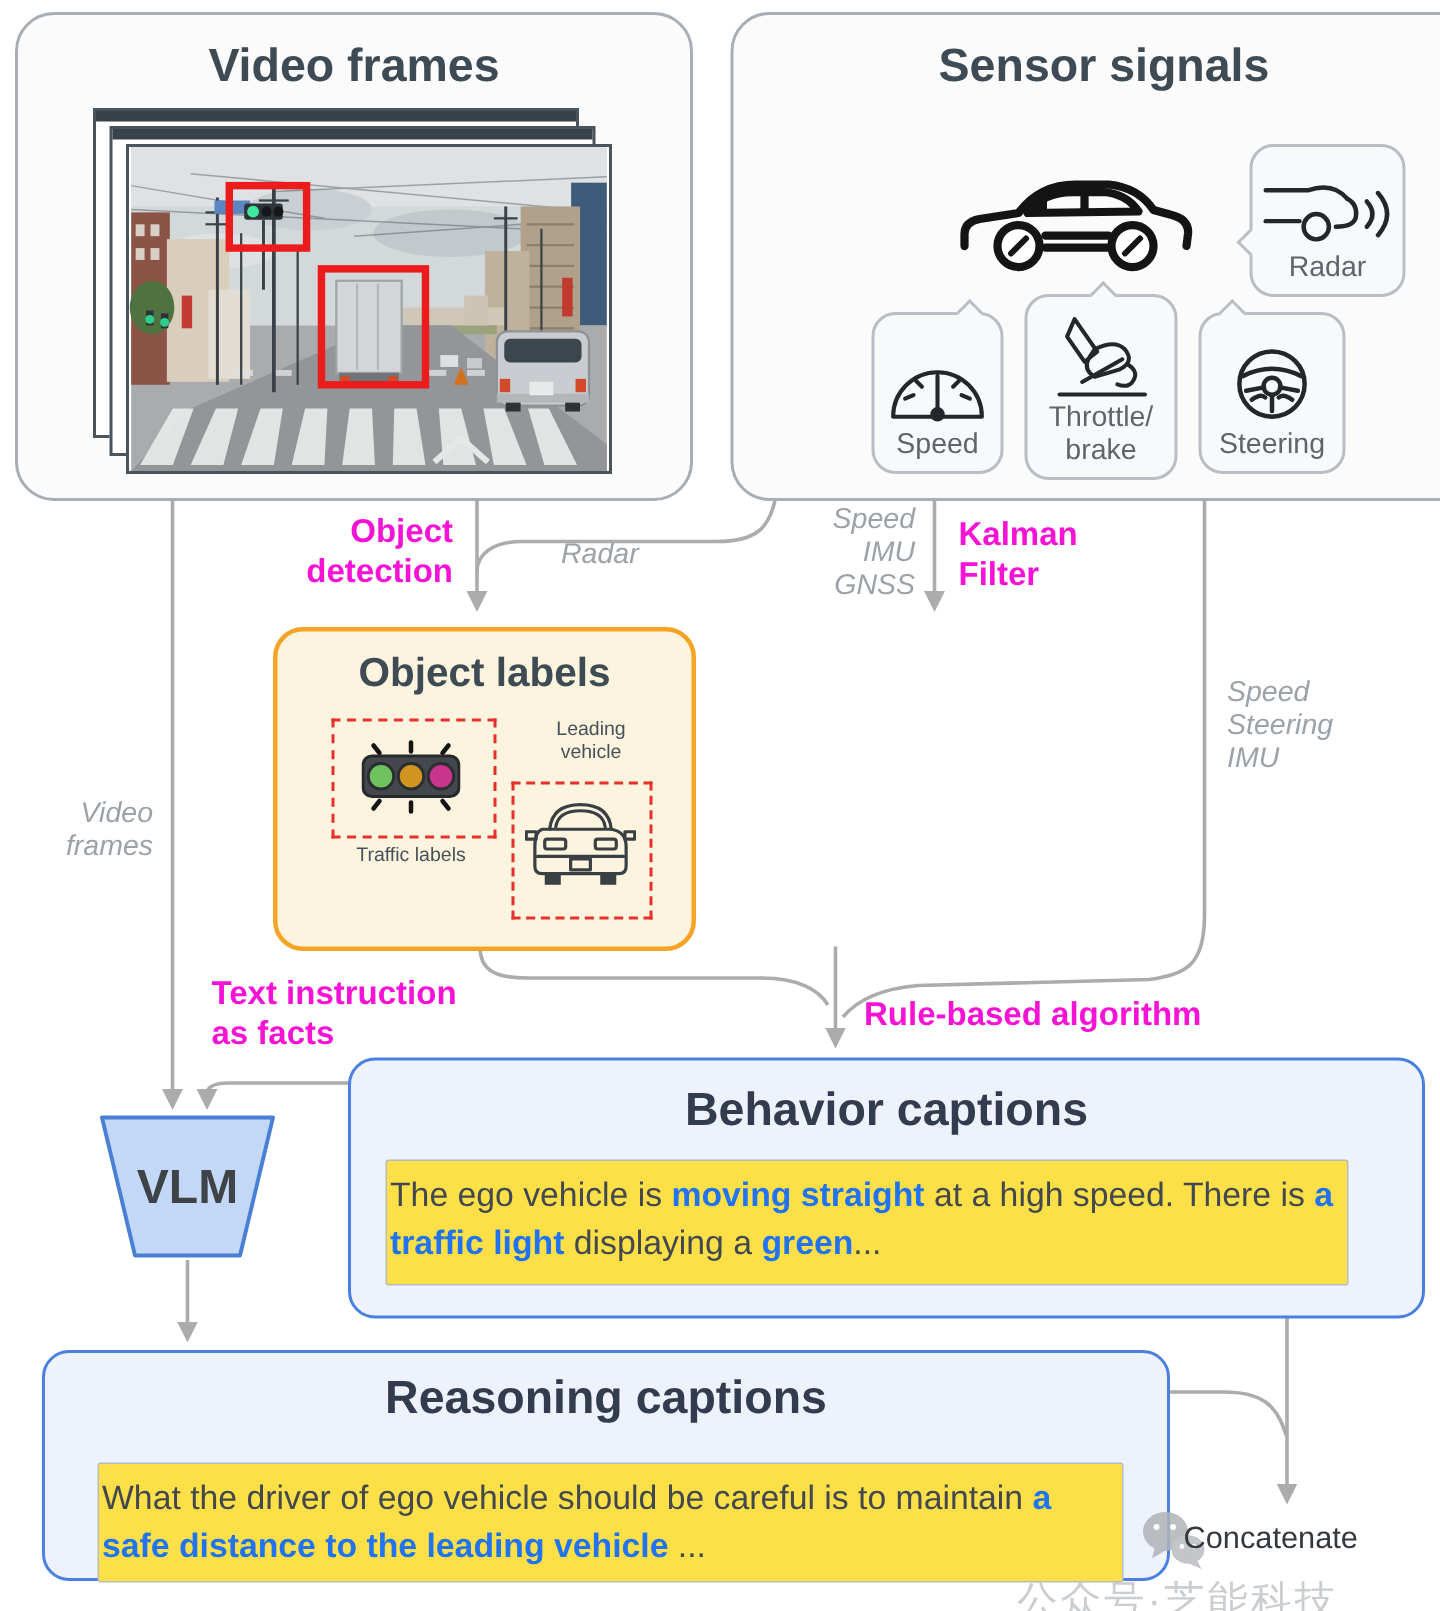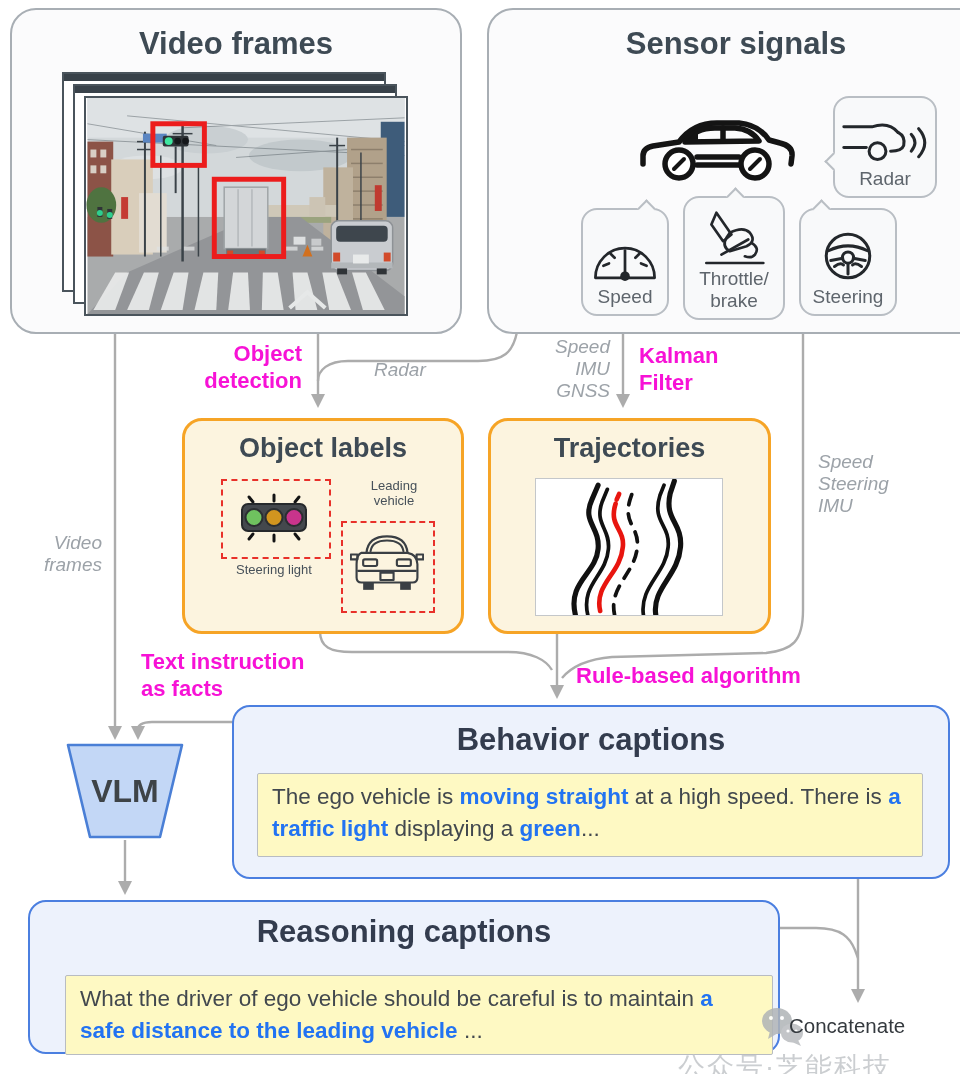--- a/index.html
+++ b/index.html
@@ -6,22 +6,22 @@
   .canvas{position:relative;width:960px;height:1074px;background:#fff;overflow:hidden;
           font-family:"Liberation Sans","DejaVu Sans",sans-serif;color:#3e4a54;}
   svg{display:block;}
   #connectors{position:absolute;left:0;top:0;z-index:1;}
   .bigbox{position:absolute;border:2px solid #a8aeb4;border-radius:26px;background:#fbfbfc;z-index:2;}
   .box-title{position:absolute;left:0;right:0;text-align:center;font-size:31px;font-weight:700;color:#3e4a54;}
   .orangebox{position:absolute;border:3px solid #f6a426;border-radius:20px;background:#fcf4df;z-index:2;}
   .orangebox .box-title{font-size:27px;}
   .bluebox{position:absolute;border:2.5px solid #4b7fe0;border-radius:18px;background:#edf2fc;z-index:2;}
   .bluebox .box-title{font-size:31px;color:#333c4e;}
-  .caption-box{position:absolute;background:#fef9c3;border:1.5px solid #b8bcc2;border-radius:2px;
-               font-size:22.5px;line-height:1.42;color:#42484e;padding:7px 14px;}
+  .caption-box{position:absolute;background:#fde047;border:1.5px solid #b8bcc2;border-radius:2px;
+               font-size:22.5px;line-height:1.42;color:#42484e;padding:7px 2px;}
   .caption-box .hl{color:#2273f2;font-weight:700;}
   .frame{position:absolute;width:324px;height:220px;background:#fff;border:2px solid #4a545c;box-sizing:border-box;}
   .frame .topstrip{position:absolute;left:0;top:0;right:0;height:7px;background:#39424a;}
   .bubble{position:absolute;border:2px solid #b9bec4;border-radius:16px;background:#f8f9fa;
           display:flex;flex-direction:column;align-items:center;justify-content:flex-end;z-index:3;}
   .bubble-label{font-size:19px;color:#5e656c;text-align:center;white-space:pre-line;line-height:1.12;
                 padding-bottom:7px;}
   .tail{position:absolute;width:13px;height:13px;background:#f8f9fa;transform:rotate(45deg);box-sizing:border-box;}
   .tail.right{border-top:2px solid #b9bec4;border-right:2px solid #b9bec4;}
   .tail.left{border-bottom:2px solid #b9bec4;border-left:2px solid #b9bec4;}
@@ -283,21 +283,21 @@
           <path d="M8,46 L12,41"></path>
             <path d="M33,48 L33,42"></path>
             <path d="M58,46 L54,41"></path>
         </g>
         <rect x="1" y="11" width="64" height="27" rx="6" fill="#44484d" stroke="#26292c" stroke-width="2"></rect>
         <circle cx="13" cy="24.5" r="8.5" fill="#6fc25f" stroke="#2b2e31" stroke-width="2"></circle>
         <circle cx="33" cy="24.5" r="8.5" fill="#d1951f" stroke="#2b2e31" stroke-width="2"></circle>
         <circle cx="53" cy="24.5" r="8.5" fill="#c9348c" stroke="#2b2e31" stroke-width="2"></circle>
       </svg>
     </div>
-    <div class="small-label" style="position:absolute;left:30px;top:142px;width:118px;">Steering light</div>
+    <div class="small-label" style="position:absolute;left:30px;top:142px;width:118px;">Traffic labels</div>
 
     <div class="small-label" style="position:absolute;left:158px;top:58px;width:102px;">Leading
 vehicle</div>
     <div class="dashedbox" style="left:156px;top:100px;width:90px;height:88px;">
       <svg style="position:absolute;left:7px;top:6px;" width="74" height="74" viewBox="0 0 90 88">
         <g stroke="#3a3f44" stroke-width="2.6" fill="none" stroke-linecap="round" stroke-linejoin="round">
           <path d="M20,28 Q22,8 45,8 Q68,8 70,28"></path>
           <path d="M25,26 Q27,13 45,13 Q63,13 65,26"></path>
           <path d="M20,28 L14,28 Q8,30 8,42 L8,58 Q8,64 14,64 L76,64 Q82,64 82,58 L82,42 Q82,30 70,28 Z"></path>
           <rect x="16" y="36" width="17" height="8" rx="2"></rect>
@@ -306,38 +306,20 @@
           <rect x="37" y="52" width="16" height="9"></rect>
           <rect x="1" y="30" width="8" height="6"></rect>
           <rect x="81" y="30" width="8" height="6"></rect>
         </g>
         <rect x="16" y="64" width="13" height="9" fill="#3a3f44"></rect>
         <rect x="61" y="64" width="13" height="9" fill="#3a3f44"></rect>
       </svg>
     </div>
   </section>
 
-  <section class="orangebox" id="trajectories-box" style="left:488px;top:418px;width:277px;height:210px;">
-    <div class="box-title" style="top:12px;">Trajectories</div>
-    <div class="imgbox" style="left:44px;top:57px;width:186px;height:136px;">
-      <svg width="186" height="136" viewBox="0 0 180 132">
-        <g stroke="#111" fill="none" stroke-linecap="round">
-          <path d="M38,132 C30,100 58,92 60,68 C62,46 44,42 54,20 L60,6" stroke-width="5"></path>
-          <path d="M50,132 C43,102 68,94 70,68 C72,48 56,44 64,22 L69,10" stroke-width="3.6"></path>
-          <path d="M104,132 C100,104 126,92 128,66 C130,44 112,42 120,16 L124,6" stroke-width="3.6"></path>
-          <path d="M116,132 C112,106 138,94 140,66 C142,42 124,40 130,14 L134,2" stroke-width="5"></path>
-          <path d="M76,132 C70,104 96,92 98,66 C100,46 84,44 91,20 L95,8" stroke-width="3.6" stroke-dasharray="10,9"></path>
-        </g>
-        <g stroke="#e8150f" fill="none" stroke-linecap="round">
-          <path d="M62,128 C56,102 82,92 84,66 C86,48 70,46 77,24" stroke-width="4.5"></path>
-          <path d="M78,20 L82,11" stroke-width="4.5" stroke-dasharray="6,6"></path>
-        </g>
-      </svg>
-    </div>
-  </section>
 
   <div class="flowlabel-m" style="left:168px;top:341px;width:134px;text-align:right;">Object
 detection</div>
   <div class="flowlabel-g" style="left:374px;top:359px;">Radar</div>
   <div class="flowlabel-g" style="left:530px;top:336px;width:80px;text-align:right;">Speed
 IMU
 GNSS</div>
   <div class="flowlabel-m" style="left:639px;top:343px;width:130px;">Kalman
 Filter</div>
   <div class="flowlabel-g" style="left:26px;top:532px;width:76px;text-align:right;">Video

